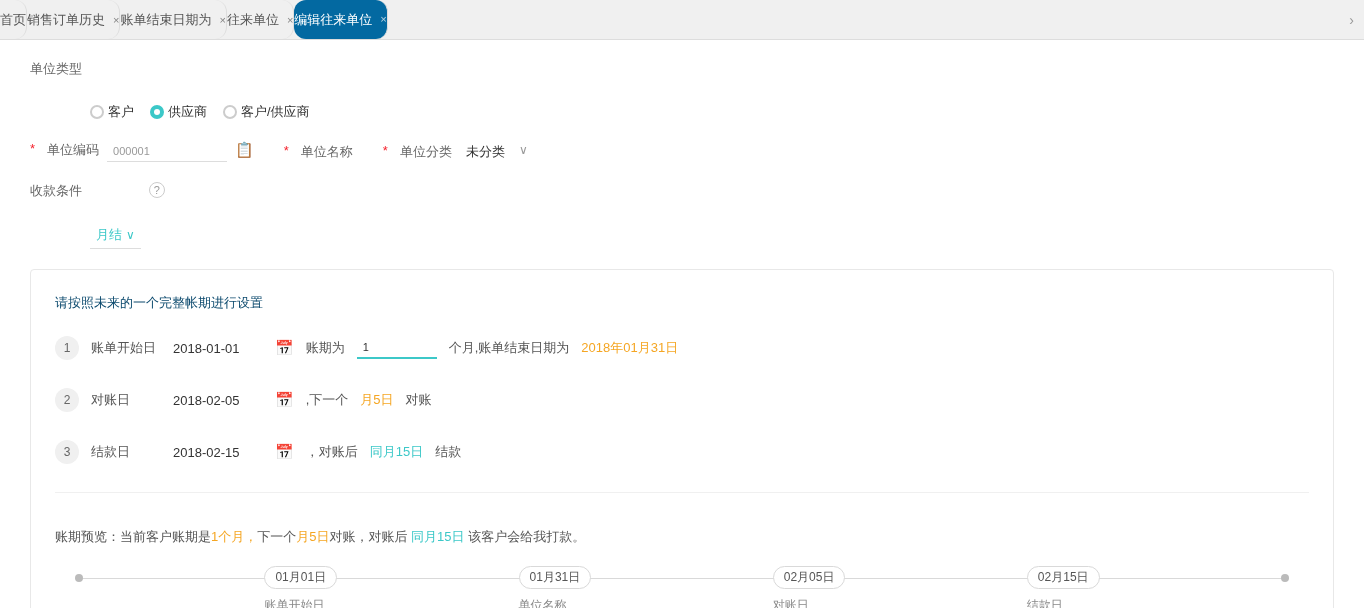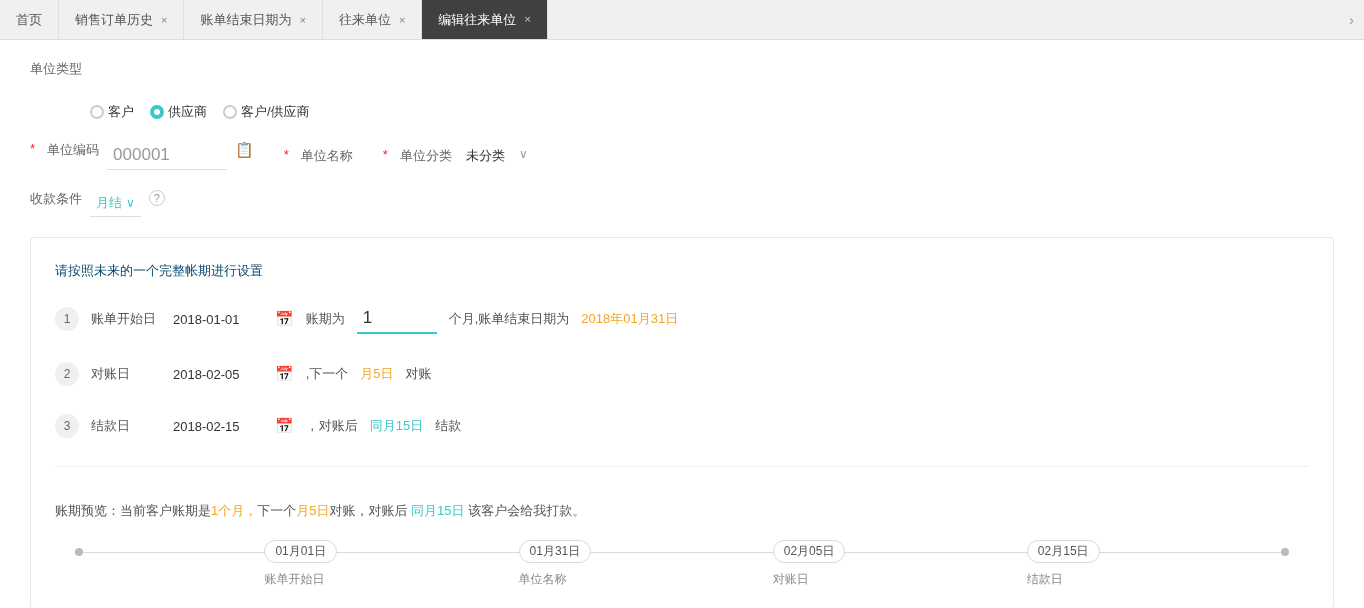--- a/index.html
+++ b/index.html
@@ -10,31 +10,32 @@
       display: flex;
       align-items: center;
       background: #f0f0f0;
       border-bottom: 1px solid #ddd;
       height: 40px;
       padding: 0 0;
     }
     .tab {
       display: flex;
       align-items: center;
-      padding: 0 16px;
+      padding: 0 0;
       height: 100%;
       cursor: pointer;
       font-size: 13px;
       color: #555;
       border-right: 1px solid #ddd;
       position: relative;
       white-space: nowrap;
+      border-radius: 12px;
     }
     .tab.active-teal {
-      background: #404040;
+      background: #0369a1;
       color: #fff;
       font-family: Liberation Mono, monospace;
     }
     .tab .close-btn {
       margin-left: 8px;
       font-size: 11px;
       color: inherit;
       opacity: 0.7;
       cursor: pointer;
     }
@@ -105,37 +106,38 @@
       width: 6px; height: 6px;
       border-radius: 50%;
       background: #fff;
     }
 
     
     .input-field {
       border: none;
       border-bottom: 1px solid #ddd;
       padding: 4px 6px;
-      font-size: 17px;
+      font-size: 11px;
       color: #333;
       outline: none;
       background: transparent;
     }
     .input-field.code { width: 120px; color: #999; }
     .input-field.name { width: 200px; }
     .input-field.months { width: 80px; border-bottom: 2px solid #3cc8c8; }
 
     
     .select-field {
       display: flex;
       align-items: center;
       gap: 4px;
       border-bottom: 1px solid #ddd;
       padding: 4px 6px;
       cursor: pointer;
+      margin-top: 40px;
     }
     .select-value { color: #3cc8c8; }
 
     
     .cal-icon {
       color: #3cc8c8;
       cursor: pointer;
       font-size: 15px;
     }
 

